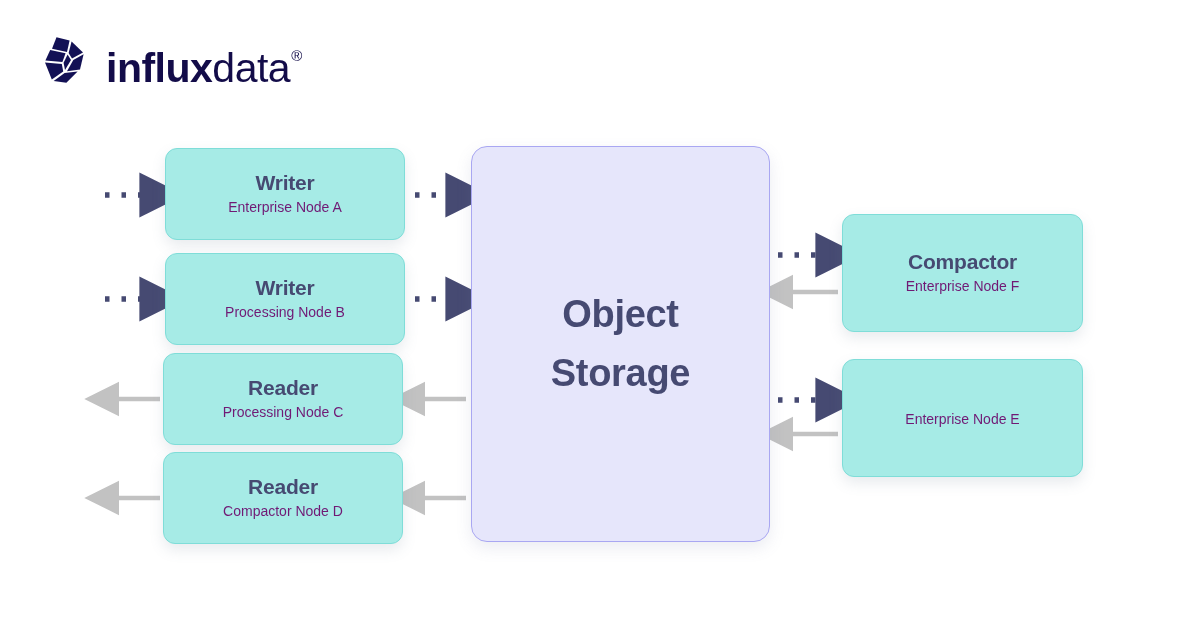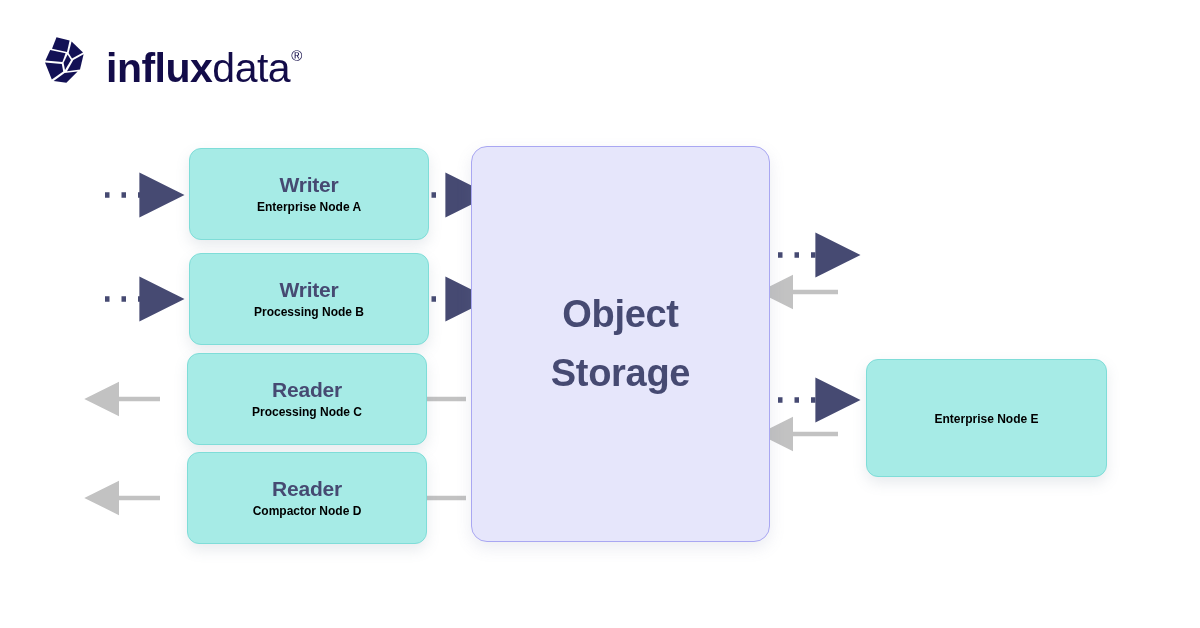--- a/index.html
+++ b/index.html
@@ -61,38 +61,37 @@
     display: flex;
     flex-direction: column;
     align-items: center;
     justify-content: center;
     text-align: center;
   }
   .node.mint {
     background: #A6EBE6;
     border: 1.5px solid #7FDDD8;
     box-shadow: 0 6px 14px rgba(110, 130, 150, 0.16);
-    margin-left: 24px;
   }
   .node.lavender {
     background: #E6E6FB;
     border: 1.5px solid #A9A7F2;
     box-shadow: 0 6px 16px rgba(110, 120, 160, 0.14);
   }
   .node-title {
     font-weight: 700;
     font-size: 21px;
     color: #464A72;
     line-height: 1.15;
     letter-spacing: -0.2px;
   }
   .node-sub {
-    font-weight: 700;
-    font-size: 12px;
-    color: #000000;
+    font-weight: 400;
+    font-size: 14px;
+    color: #701a75;
     line-height: 1.3;
     margin-top: 3px;
   }
   .node.lavender .node-title {
     font-size: 38px;
     line-height: 1.55;
     letter-spacing: -0.3px;
   }
 
   
@@ -202,18 +201,22 @@
 
   <div class="node mint" style="left:163px; top:452px; width:240px; height:92px;">
     <div class="node-title">Reader</div>
     <div class="node-sub">Compactor Node D</div>
   </div>
 
   <div class="node lavender" style="left:471px; top:146px; width:299px; height:396px; border-radius:16px;">
     <div class="node-title" style="max-width:200px;">Object Storage</div>
   </div>
 
+  <div class="node mint" style="left:842px; top:214px; width:241px; height:118px;">
+    <div class="node-title">Compactor</div>
+    <div class="node-sub">Enterprise Node F</div>
+  </div>
 
   <div class="node mint" style="left:842px; top:359px; width:241px; height:118px;">
     <div class="node-sub">Enterprise Node E</div>
   </div>
 
 </div>
 
 </body></html>

